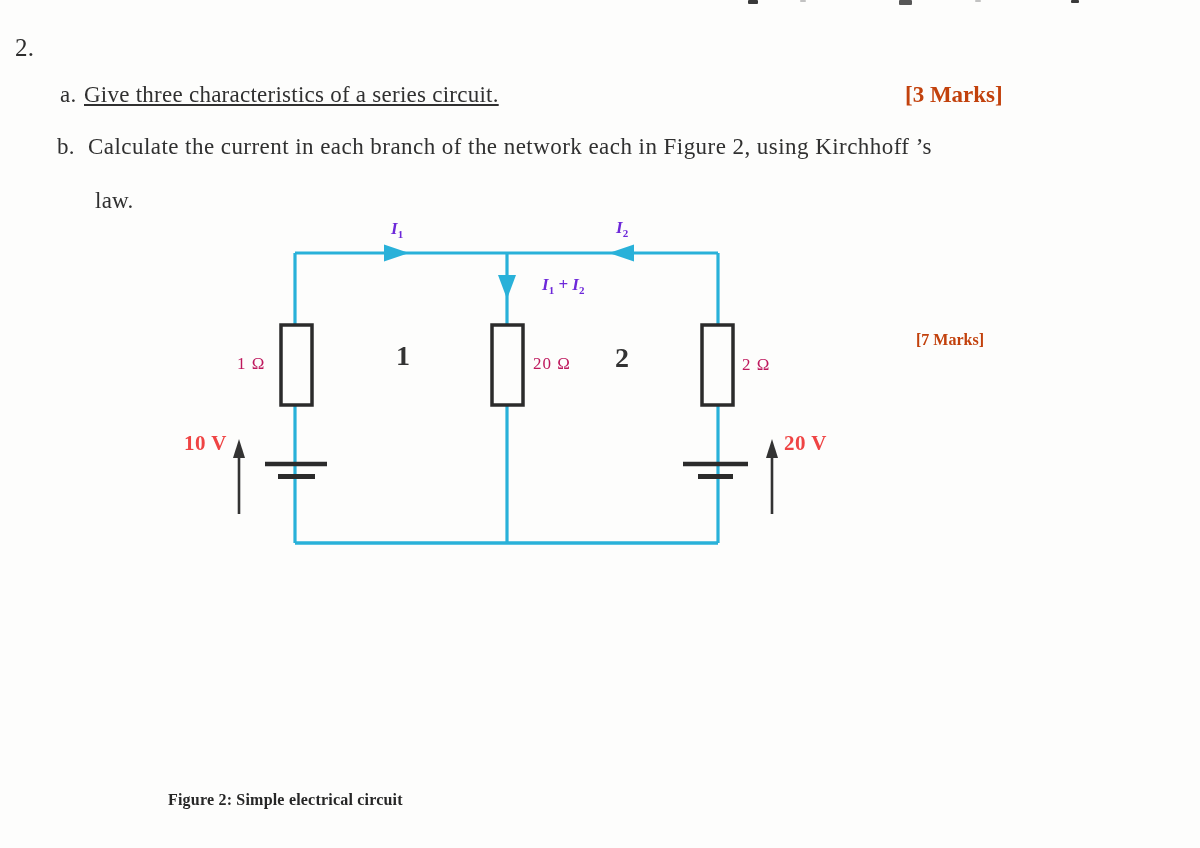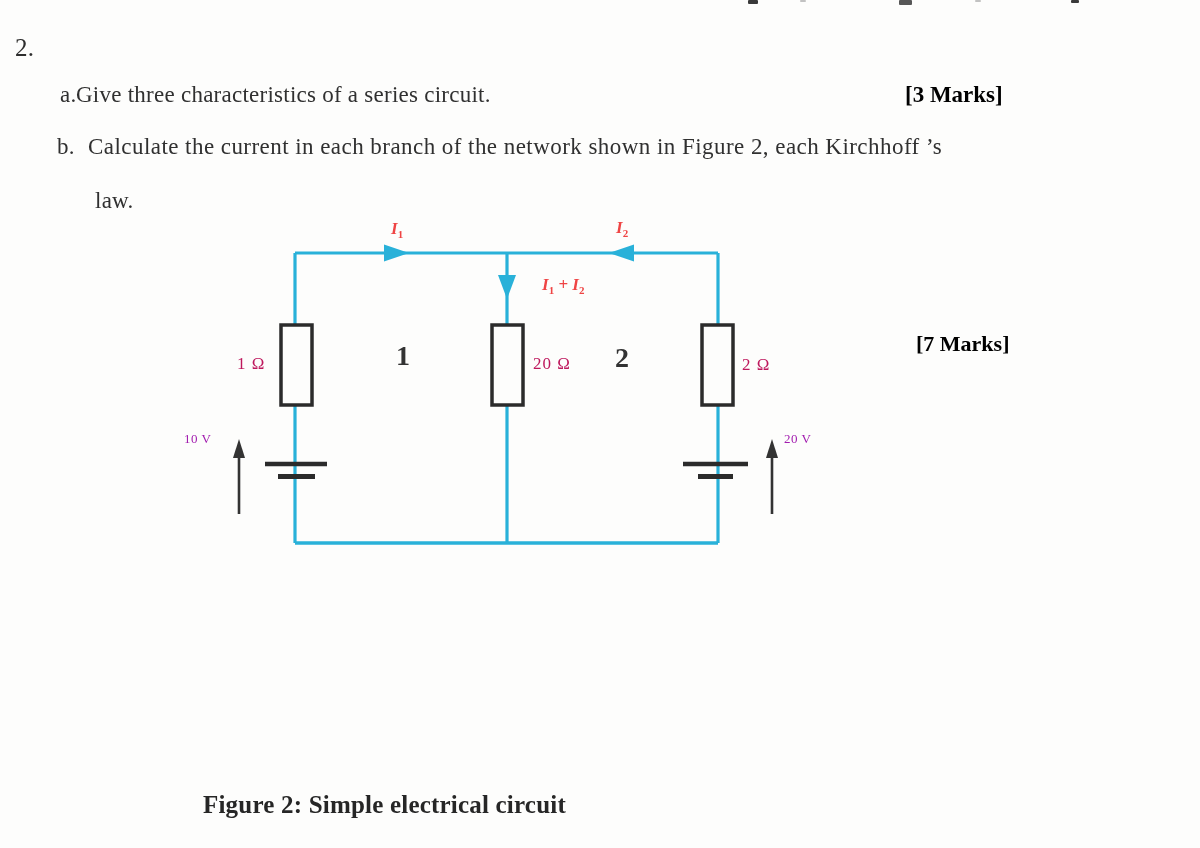--- a/index.html
+++ b/index.html
@@ -12,55 +12,55 @@
   }
   .page { position: relative; width: 1200px; height: 848px; }
 
   .abs { position: absolute; white-space: nowrap; }
 
   .artifact { position: absolute; background: #3a3a3a; border-radius: 1px; }
 
   .q-num { font-size: 25px; letter-spacing: 0.3px; }
 
   .body-text { font-size: 23px; letter-spacing: 0.25px; color: #303030; }
-  .marks { font-size: 23px; font-weight: bold; color: #000000; }
+  .marks { font-size: 23px; font-weight: bold; color: #c2410c; }
 
-  .caption { font-size: 25px; font-weight: bold; color: #262626; letter-spacing: 0.2px; margin-left: 35px; }
+  .caption { font-size: 16px; font-weight: bold; color: #262626; letter-spacing: 0.2px; }
 
   .circuit-svg { position: absolute; left: 0; top: 0; }
 
-  .cur-label { font-size: 17px; color: #ef4444; font-weight: bold; text-align: right; }
+  .cur-label { font-size: 17px; color: #6d28d9; font-weight: bold; text-align: right; }
   .cur-label i { font-family: "Liberation Serif", serif; }
   .cur-label sub { font-size: 11px; }
 
   .res-label { font-size: 17px; color: #be185d; letter-spacing: 1px; }
   .loop-label { font-size: 28px; font-weight: bold; color: #333; }
-  .src-label { font-size: 13px; font-weight: normal; color: #a21caf; letter-spacing: 0.5px; }
+  .src-label { font-size: 21px; font-weight: bold; color: #ef4444; letter-spacing: 0.5px; }
 </style>
 </head>
 <body>
 
 <div class="page">
 
   <div class="artifact" style="left:748px; top:0; width:10px; height:4px;"></div>
   <div class="artifact" style="left:899px; top:0; width:13px; height:5px; opacity:.85;"></div>
   <div class="artifact" style="left:1071px; top:0; width:8px; height:3px;"></div>
   <div class="artifact" style="left:800px; top:0; width:6px; height:2px; opacity:.3;"></div>
   <div class="artifact" style="left:975px; top:0; width:6px; height:2px; opacity:.3;"></div>
 
   <div class="abs q-num" style="left:15px; top:34px;">2.</div>
 
   <div class="abs body-text" style="left:60px; top:82px;">a.</div>
-  <div class="abs body-text" style="left:76px; top:82px;">Give three characteristics of a series circuit.</div>
+  <div class="abs body-text" style="left:84px; top:82px;text-decoration:underline;">Give three characteristics of a series circuit.</div>
   <div class="abs marks" style="left:905px; top:82px;">[3 Marks]</div>
 
   <div class="abs body-text" style="left:57px; top:134px;">b.</div>
-  <div class="abs body-text" style="left:88px; top:134px; letter-spacing:0.45px;">Calculate the current in each branch of the network shown in Figure 2, each Kirchhoff ’s</div>
+  <div class="abs body-text" style="left:88px; top:134px; letter-spacing:0.45px;">Calculate the current in each branch of the network each in Figure 2, using Kirchhoff ’s</div>
   <div class="abs body-text" style="left:95px; top:188px;">law.</div>
-  <div class="abs marks" style="left:916px; top:331px; font-size:22px;">[7 Marks]</div>
+  <div class="abs marks" style="left:916px; top:331px; font-size:16px;">[7 Marks]</div>
 
   <svg class="circuit-svg" width="1200" height="848" viewBox="0 0 1200 848">
 
     <line x1="295" y1="253" x2="718" y2="253" stroke="#29b1d9" stroke-width="3.2"></line>
     <line x1="295" y1="253" x2="295" y2="543" stroke="#29b1d9" stroke-width="3.2"></line>
     <line x1="507" y1="253" x2="507" y2="543" stroke="#29b1d9" stroke-width="3.2"></line>
     <line x1="718" y1="253" x2="718" y2="543" stroke="#29b1d9" stroke-width="3.2"></line>
     <line x1="295" y1="543" x2="718" y2="543" stroke="#29b1d9" stroke-width="3.6"></line>
 
     <polygon points="409,253 384,244.5 384,261.5" fill="#29b1d9"></polygon>

